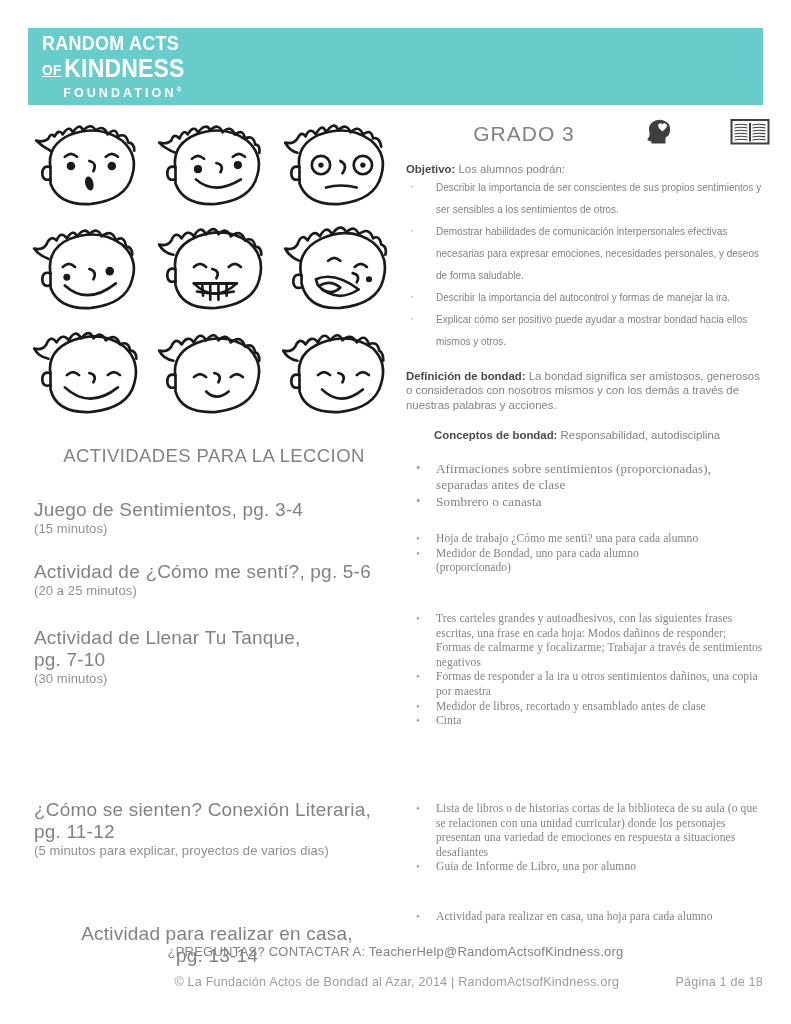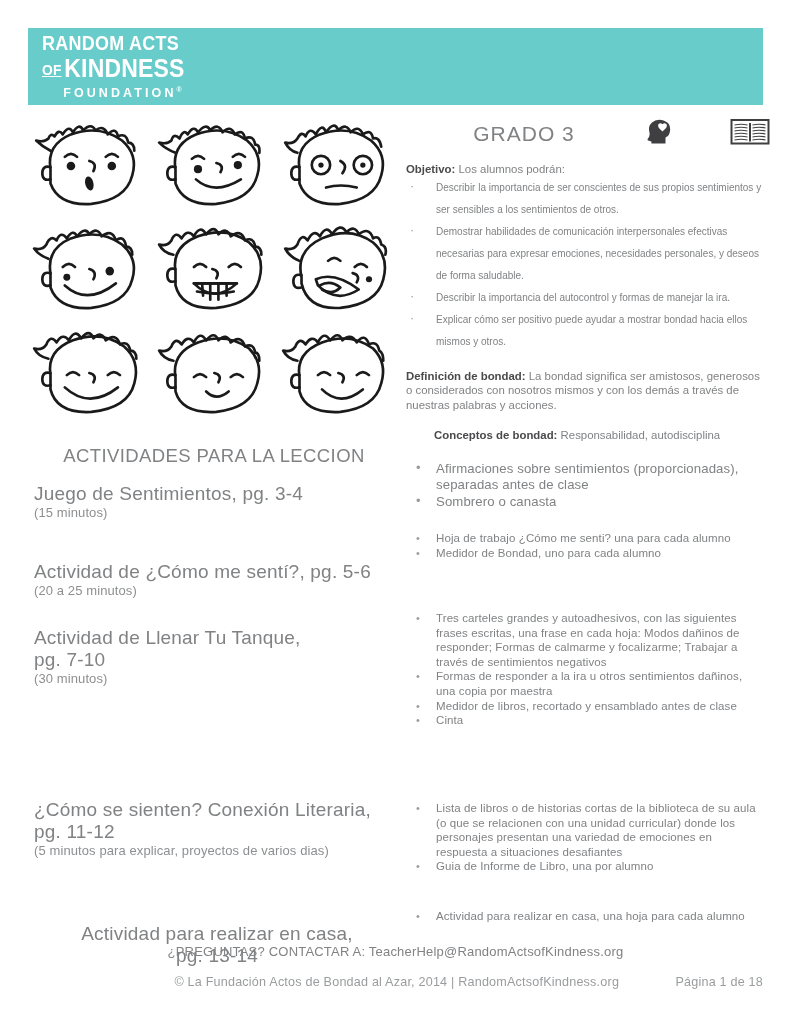--- a/index.html
+++ b/index.html
@@ -191,21 +191,21 @@
   }
   .act-dur {
     font-size: 13px;
     font-weight: 300;
     line-height: 15px;
     color: #8d8f91;
     letter-spacing: 0.1px;
   }
 
   
-  .mat-list { position: relative; }
+  .mat-list { position: relative; font-family: Liberation Serif, serif; }
   .mat-group { position: absolute; left: 0; width: 358px; }
   .mat-group ul {
     list-style: none;
     margin: 0;
     padding: 0;
   }
   .mat-group li {
     position: relative;
     padding-left: 30px;
     letter-spacing: 0.1px;
@@ -389,21 +389,21 @@
           <path d="M60 48 Q68 50 64 57"></path>
           <path d="M44 64 Q62 82 84 64"></path>
         </g>
       </svg>
 
     </div>
 
     <div class="sec-head" style="margin-top:18px;">ACTIVIDADES PARA LA LECCION</div>
 
     <div class="act-list" style="height:520px; margin-top:16px;">
-      <div class="act" style="top:0px;">
+      <div class="act" style="top:16px;">
         <div class="act-title">Juego de Sentimientos, pg. 3-4</div>
         <div class="act-dur">(15 minutos)</div>
       </div>
       <div class="act" style="top:78px;">
         <div class="act-title">Actividad de ¿Cómo me sentí?, pg. 5-6</div>
         <div class="act-dur">(20 a 25 minutos)</div>
       </div>
       <div class="act" style="top:144px;">
         <div class="act-title" style="white-space:pre-line;">Actividad de Llenar Tu Tanque,
 pg. 7-10</div>
@@ -464,20 +464,21 @@
           <li>Afirmaciones sobre sentimientos (proporcionadas), separadas antes de clase</li>
           <li>Sombrero o canasta</li>
         </ul>
       </div>
 
       <div class="mat-group small" style="top:70px;">
         <ul>
           <li>Hoja de trabajo ¿Cómo me senti? una para cada alumno</li>
           <li>Medidor de Bondad, uno para cada alumno</li>
         </ul>
+        <div class="mat-sub">(proporcionado)</div>
       </div>
 
       <div class="mat-group small" style="top:150px;">
         <ul>
           <li>Tres carteles grandes y autoadhesivos, con las siguientes frases escritas, una frase en cada hoja: Modos dañinos de responder; Formas de calmarme y focalizarme; Trabajar a través de sentimientos negativos</li>
           <li>Formas de responder a la ira u otros sentimientos dañinos, una copia por maestra</li>
           <li>Medidor de libros, recortado y ensamblado antes de clase</li>
           <li>Cinta</li>
         </ul>
       </div>

